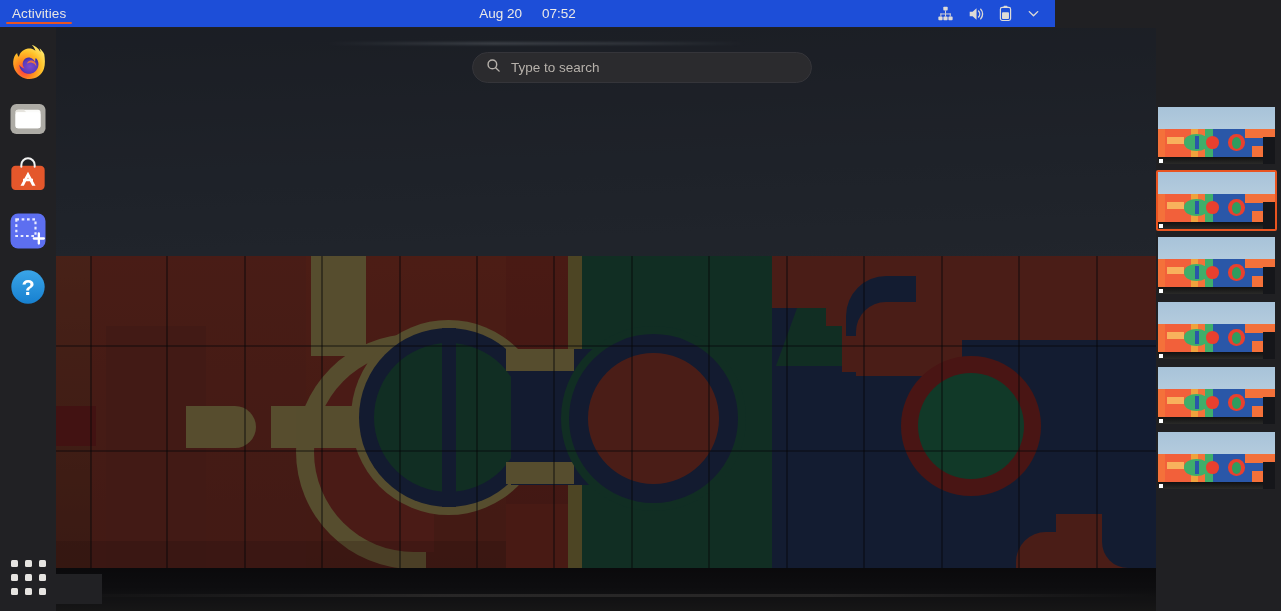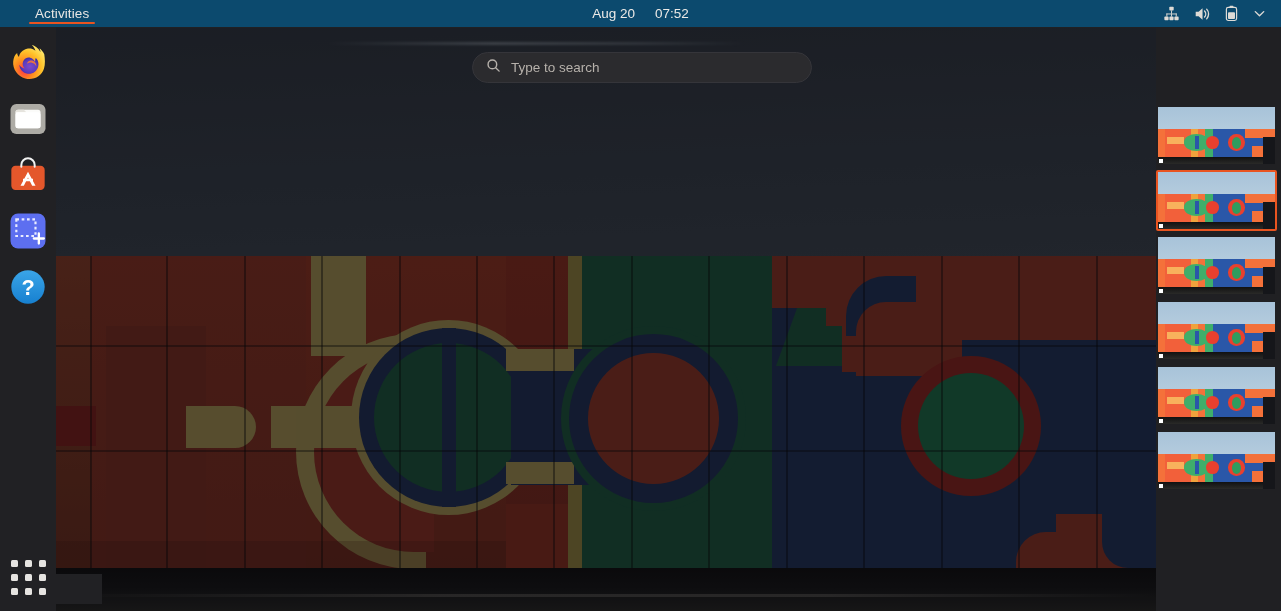--- a/index.html
+++ b/index.html
@@ -12,25 +12,24 @@
   }
 
   
   #overview-backdrop{
     position:absolute; left:0; top:0; width:1281px; height:611px;
     background:#202023;
   }
 
   
   #top-bar{
-    position:absolute; left:0; top:0; width:1281px; height:27px;
-    background:#0c4a6e;
+    position:absolute; left:0; top:0; width:1055px; height:27px;
+    background:#1d4ed8;
     display:flex; align-items:center;
     z-index:60;
-    padding-left:23px;
   }
   #activities-button{
     position:relative;
     height:27px; display:flex; align-items:center;
     padding:0 12px 0 12px; margin-left:0px;
     cursor:pointer;
   }
   #activities-button .label{
     font-size:13.5px; color:#e8e6e3; letter-spacing:.1px;
   }

